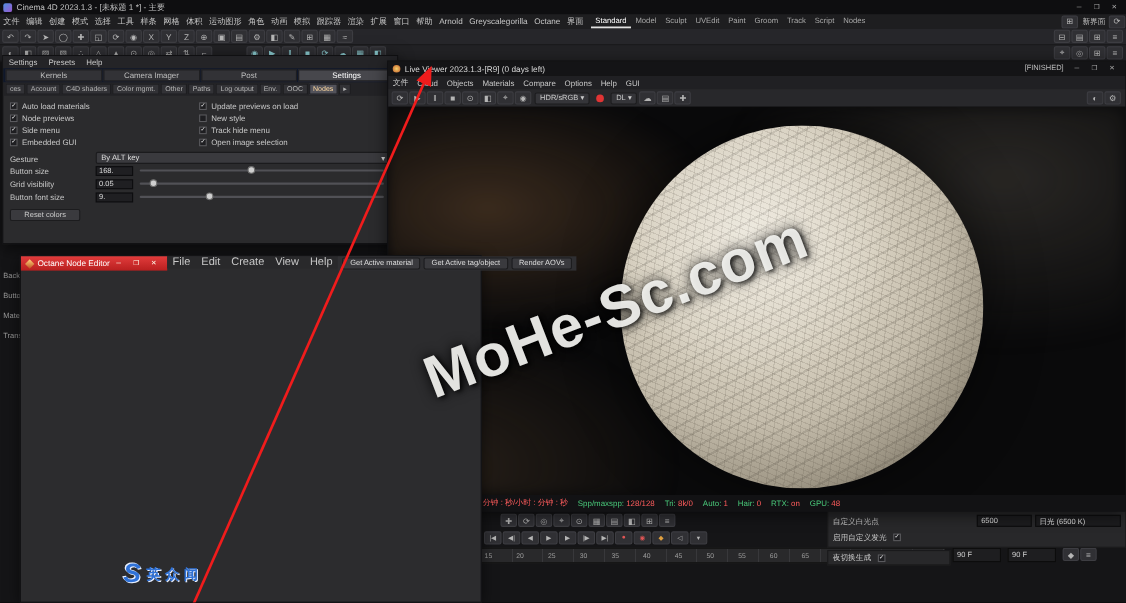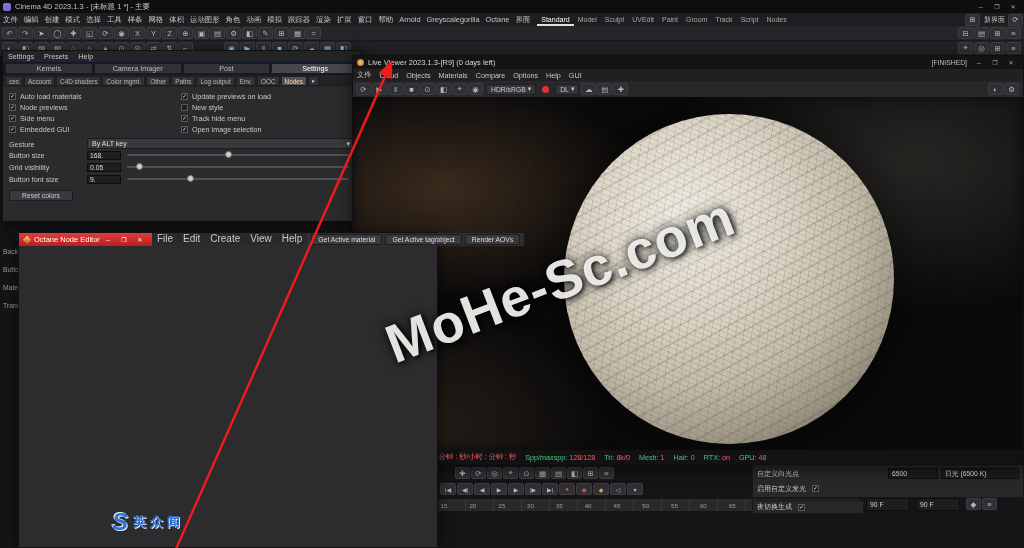--- a/index.html
+++ b/index.html
@@ -540,21 +540,21 @@
       <div class="blob1"></div>
       <div class="blob2"></div>
       <div class="blob3"></div>
       <div class="sphere"></div>
     </div>
     <div class="lstatus">
         <span><span class="sl">Ms/sec:</span><span class="sv">0</span></span>
         <span><span class="sl">Time:</span><span class="sv">小时 : 分钟 : 秒/小时 : 分钟 : 秒</span></span>
         <span><span class="sl">Spp/maxspp:</span><span class="sv">128/128</span></span>
         <span><span class="sl">Tri:</span><span class="sv">8k/0</span></span>
-        <span><span class="sl">Mesh:</span><span class="sv">1</span></span>
+        <span><span class="sl">Auto:</span><span class="sv">1</span></span>
         <span><span class="sl">Hair:</span><span class="sv">0</span></span>
         <span><span class="sl">RTX:</span><span class="sv">on</span></span>
         <span><span class="sl">GPU:</span><span class="sv">48</span></span>
       </div>
   </div>
 
   <div class="win wn">
     <div class="ntitle">
       <span class="octicon"></span>
       <span>Octane Node Editor</span>

